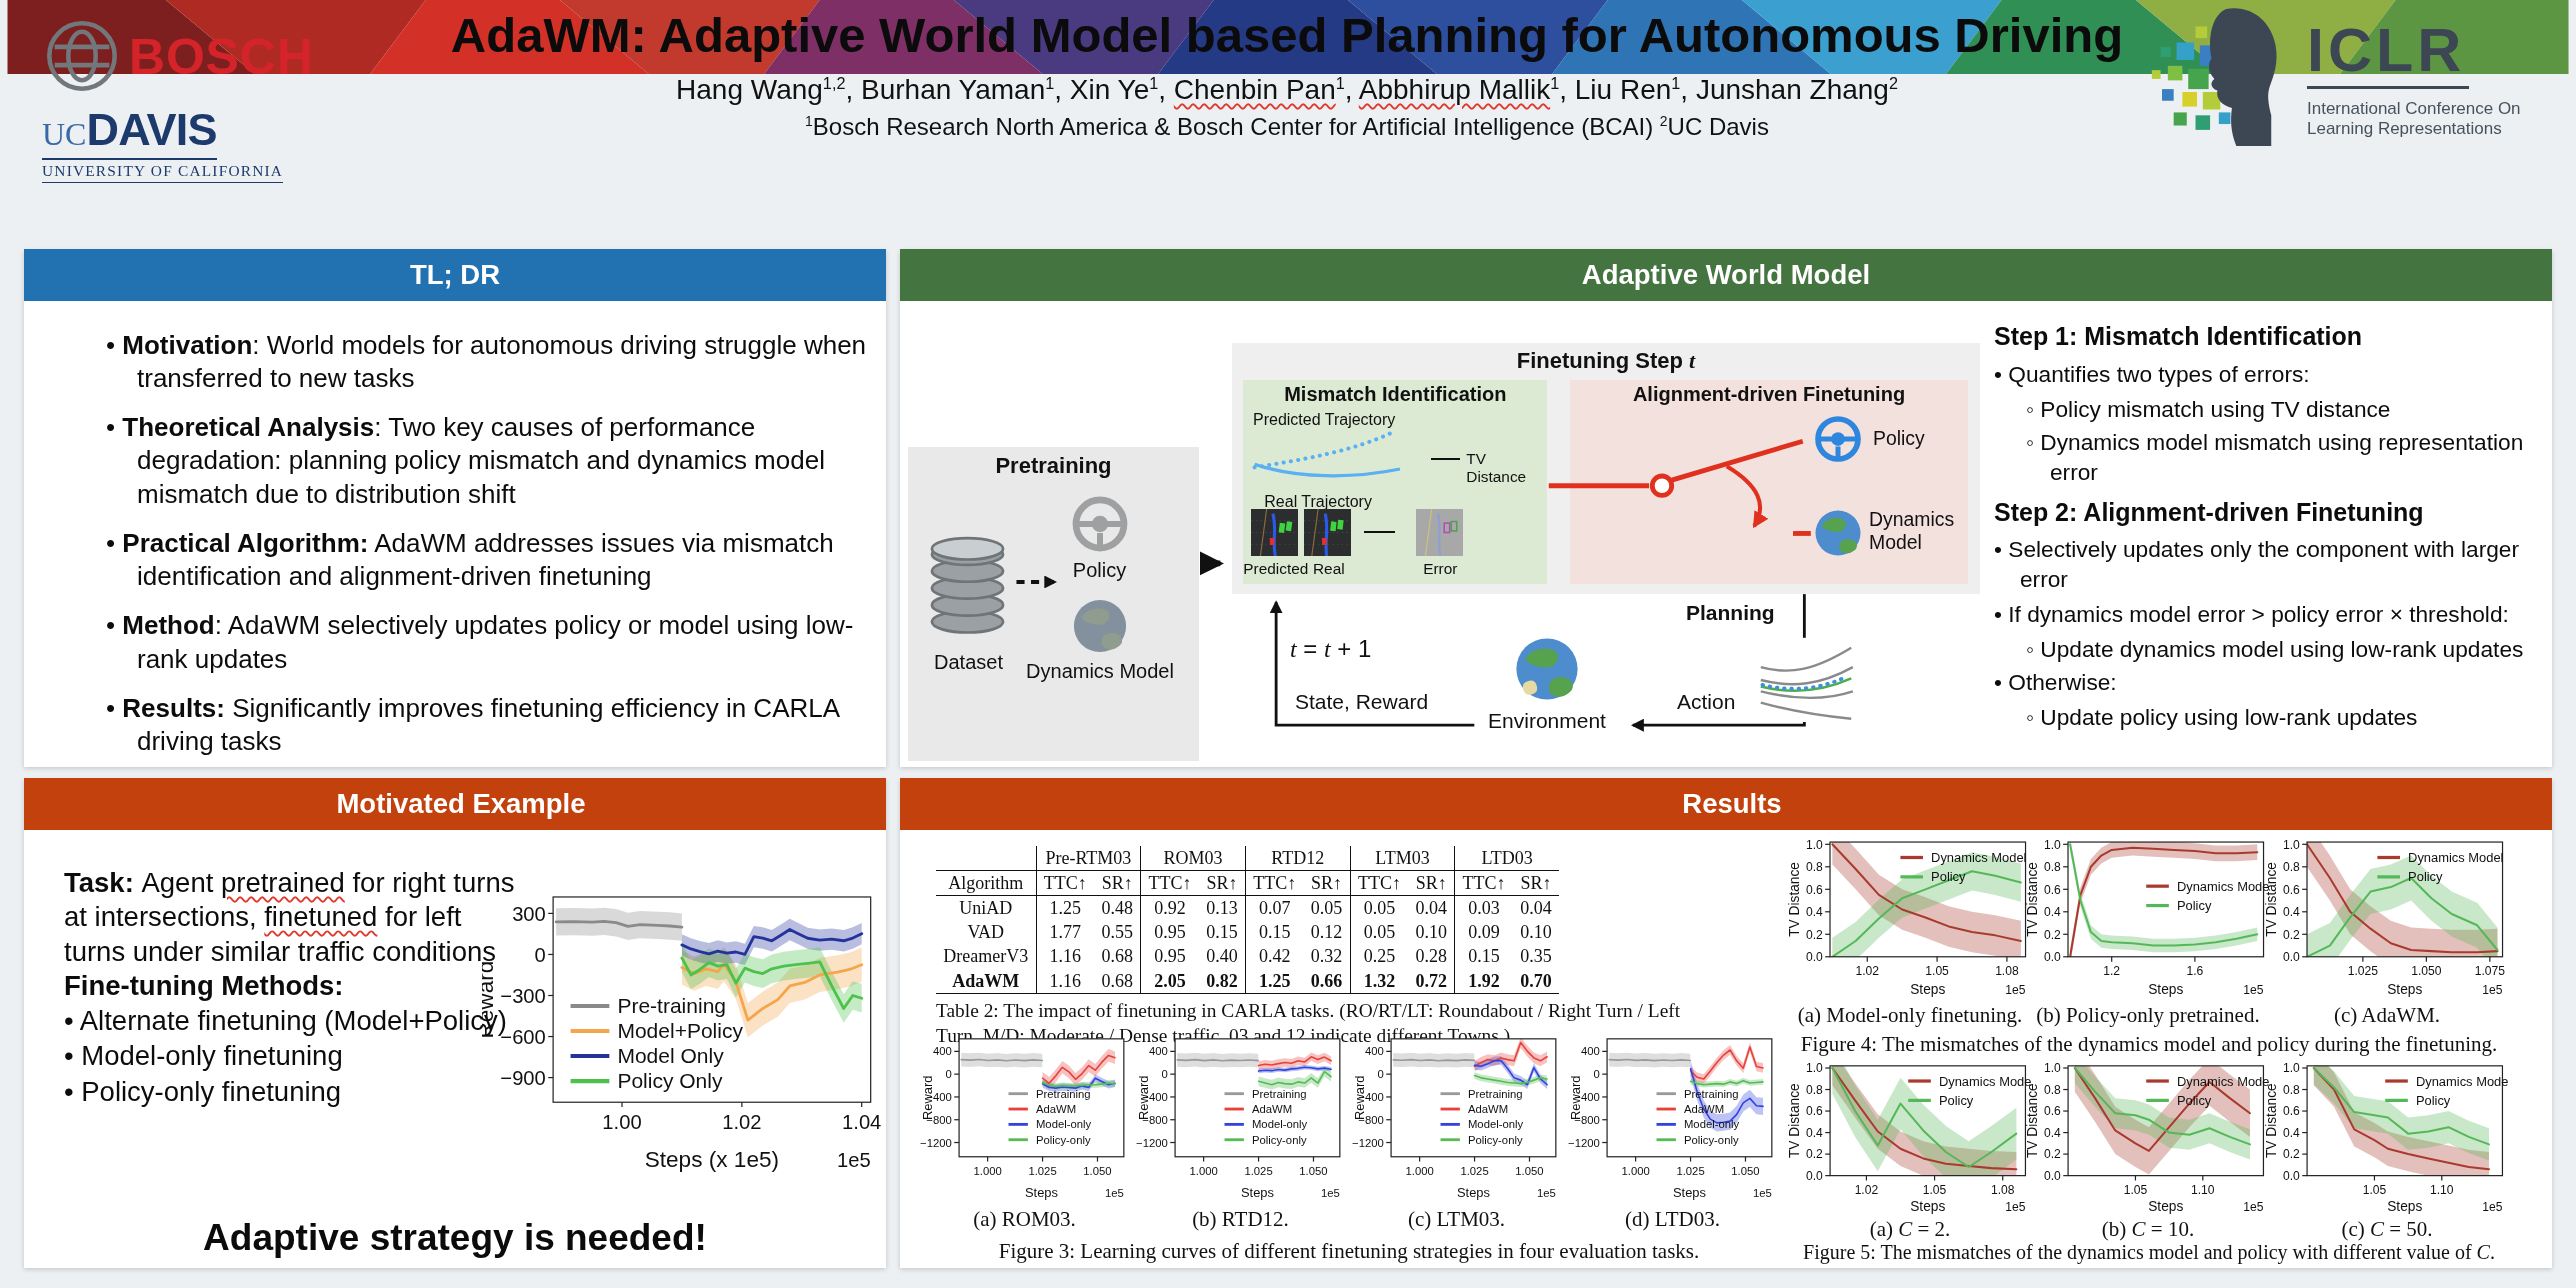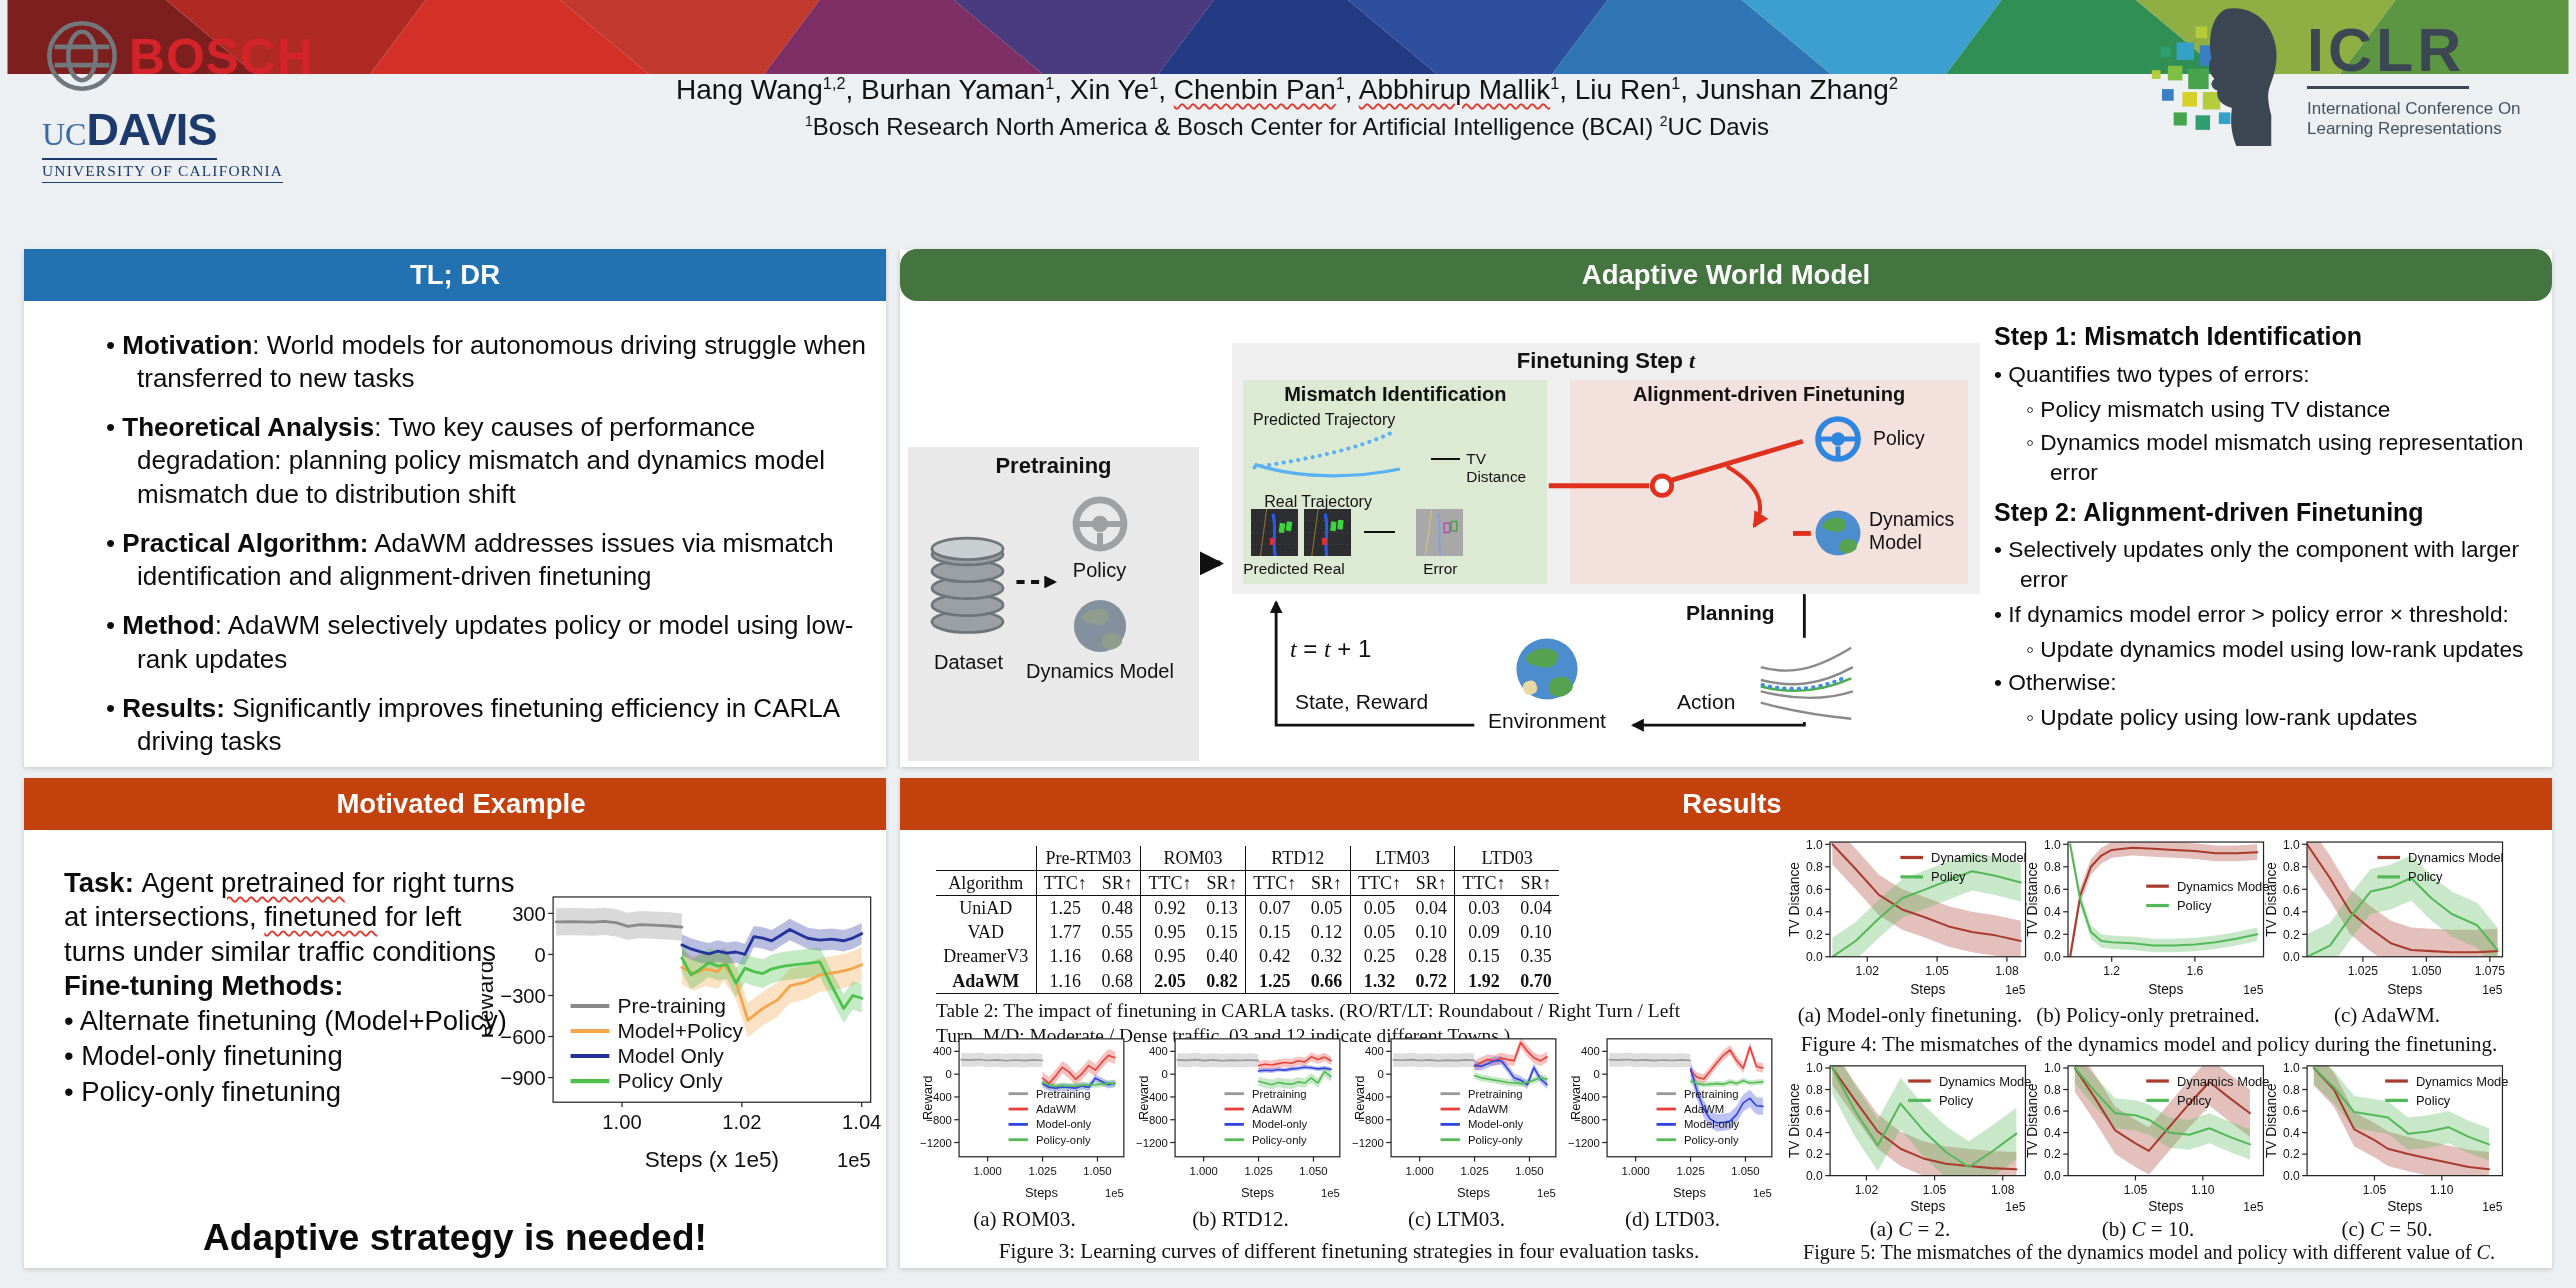--- a/index.html
+++ b/index.html
@@ -5,21 +5,21 @@
   html,body{margin:0;padding:0;}
   body{font-family:"Liberation Sans",sans-serif;background:#dfe3e6;}
   .page{position:relative;width:2576px;height:1288px;background:#edf0f2;overflow:hidden;}
   .abs{position:absolute;}
   svg{display:block;}
   svg text{font-family:"Liberation Sans",sans-serif;}
   .serif{font-family:"Liberation Serif",serif;}
   .panel{position:absolute;background:#fff;box-shadow:0 1.6px 4.9px rgba(0,0,0,.18);}
   .bar{height:52px;display:flex;align-items:center;justify-content:center;color:#fff;font-size:27.5px;font-weight:bold;}
   .bar-blue{background:#2272b2;}
-  .bar-green{background:#44743f;border-radius:17px;}
+  .bar-green{background:#44743f;}
   .bar-teal{background:#c2410c;padding-left:12px;}
   .pbody{position:absolute;left:0;right:0;top:52px;bottom:0;}
   .bullet{padding-left:31px;text-indent:-31px;margin-bottom:16px;}
   .bullet2{padding-left:26px;text-indent:-26px;margin-bottom:4.9px;}
   .bullet3{margin-left:32px;padding-left:24px;text-indent:-24px;margin-bottom:3.2px;}
   .step-h{font-weight:bold;font-size:25px;margin:8px 0 6.5px 0;}
   .wavy{text-decoration:underline wavy #e03a2e;text-decoration-thickness:1.6px;text-underline-offset:4px;}
   .sup{vertical-align:super;font-size:58%;line-height:0;}
   .it{font-style:italic;font-family:"Liberation Serif",serif;}
   .bd{font-weight:bold;}
@@ -62,20 +62,21 @@
       <ellipse cx="50" cy="50" rx="18" ry="32" fill="none" stroke="#72777b" stroke-width="6"></ellipse>
       <path d="M14,38 h72 M14,62 h72" stroke="#72777b" stroke-width="6"></path>
     </svg>
     <div class="abs" style="left:129px;top:27.5px;font-size:50px;font-weight:bold;color:#d5232a;letter-spacing:0.8px;">BOSCH</div>
     <div class="abs" style="left:42px;top:104px;">
       <div style="border-bottom:2.4px solid #1d3a6d;padding-bottom:1.6px;width:fit-content;">
         <span class="serif" style="font-size:32px;color:#3a69a8;text-align:right;">UC</span><span style="font-size:45px;font-weight:bold;color:#1d3a6d;letter-spacing:-0.8px;">DAVIS</span>
       </div>
       <div class="serif" style="font-size:15.4px;color:#1d3a6d;letter-spacing:1.2px;border-bottom:1.6px solid #1d3a6d;padding:2.4px 0;width:fit-content;">UNIVERSITY OF CALIFORNIA</div>
     </div>
+    <div class="abs ctr" style="left:405px;top:6.5px;width:1764px;font-size:49px;font-weight:bold;color:#0b0b0b;">AdaWM: Adaptive World Model based Planning for Autonomous Driving</div>
     <div class="abs ctr" style="left:405px;top:74px;width:1764px;font-size:28px;color:#111;"><span>Hang Wang</span><span class="sup">1,2</span><span>, Burhan Yaman</span><span class="sup">1</span><span>, Xin Ye</span><span class="sup">1</span><span>, </span><span class="wavy">Chenbin Pan</span><span class="sup">1</span><span>, </span><span class="wavy">Abbhirup Mallik</span><span class="sup">1</span><span>, Liu Ren</span><span class="sup">1</span><span>, Junshan Zhang</span><span class="sup">2</span></div>
     <div class="abs ctr" style="left:405px;top:113px;width:1764px;font-size:24px;color:#111;"><span class="sup">1</span><span>Bosch Research North America &amp; Bosch Center for Artificial Intelligence (BCAI) </span><span class="sup">2</span><span>UC Davis</span></div>
     <svg class="abs" style="left:2146px;top:3.2px;" width="150" height="146" viewBox="0 0 103 100">
       <g id="iclr-mosaic">
           <rect x="56" y="6" width="9" height="9" fill="#d7cf2a"></rect>
           <rect x="34" y="16" width="8" height="8" fill="#b5cc3a"></rect>
           <rect x="45" y="14" width="12" height="12" fill="#7fc043"></rect>
           <rect x="60" y="20" width="9" height="9" fill="#45a44c"></rect>
           <rect x="10" y="30" width="7" height="7" fill="#2f9e72"></rect>
           <rect x="21" y="27" width="12" height="12" fill="#35a0c8"></rect>

